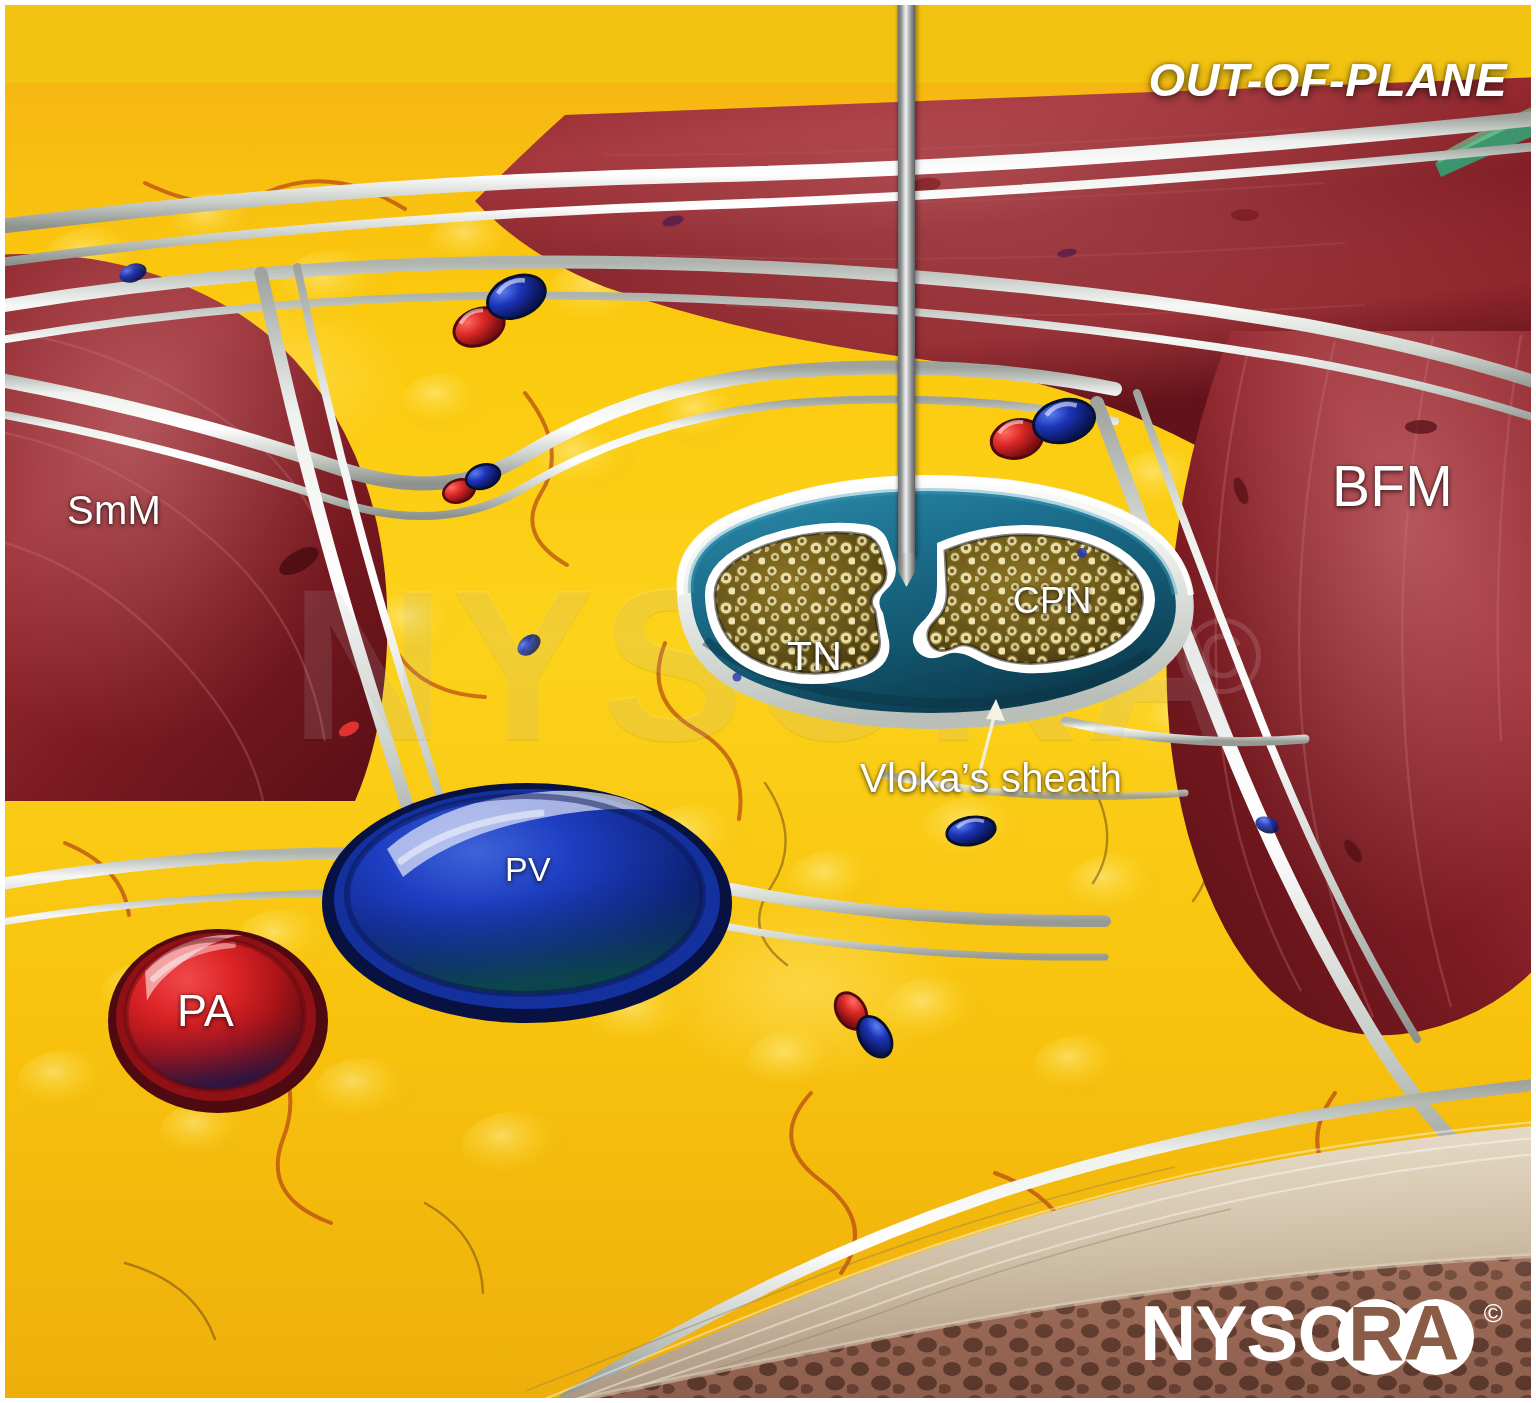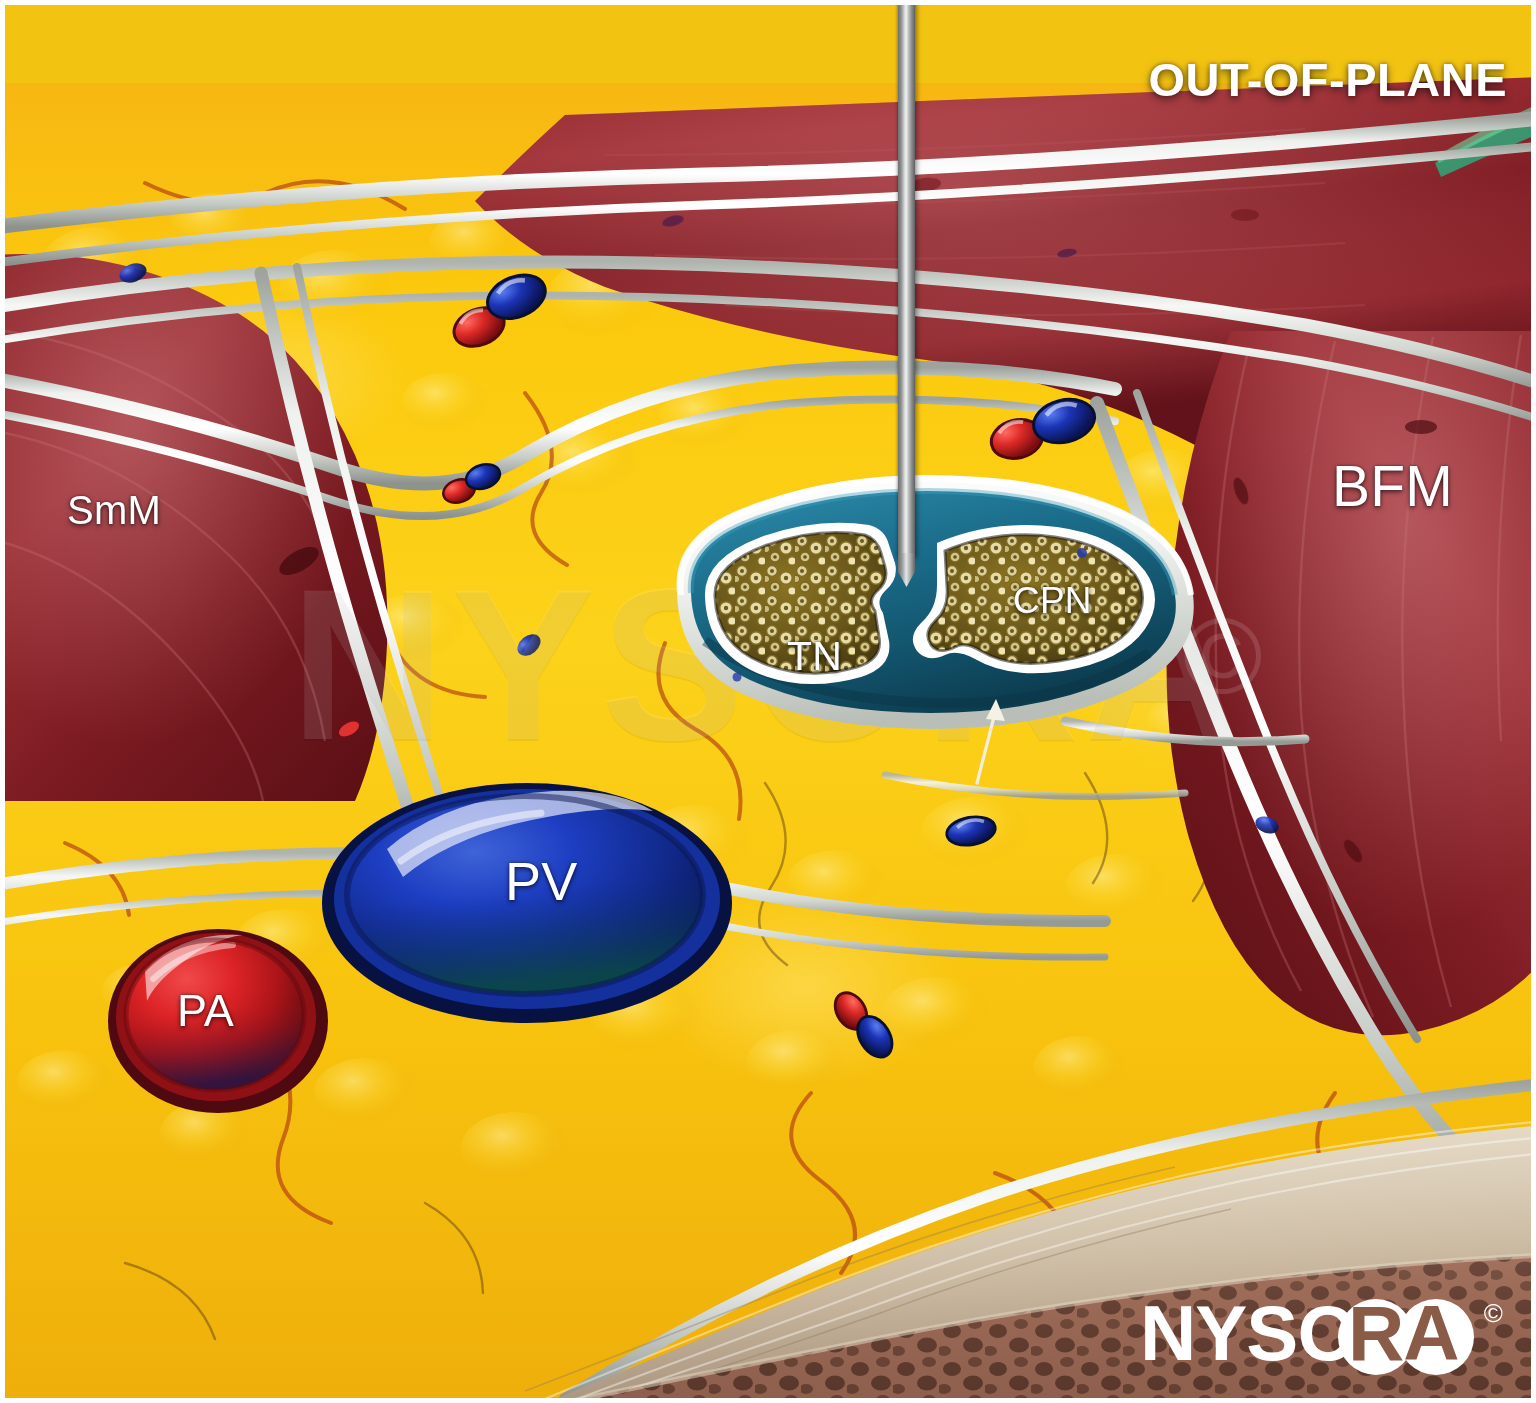--- a/index.html
+++ b/index.html
@@ -66,24 +66,25 @@
     font-family:"Liberation Sans", sans-serif;
     text-shadow:0 2px 5px rgba(0,0,0,.60), 0 0 3px rgba(0,0,0,.45);
     white-space:nowrap;
     letter-spacing:.2px;
     user-select:none;
   }
   #label-out-of-plane{
     right:24px;top:47px;
     font-size:47px;font-weight:bold;letter-spacing:.5px;
     text-shadow:0 3px 8px rgba(0,0,0,.55), 0 0 4px rgba(0,0,0,.40);
+    font-style:italic;
   }
   #label-smm{left:62px;top:483px;font-size:40px;}
   #label-bfm{left:1327px;top:448px;font-size:57px;}
-  #label-pv{left:500px;top:845px;font-size:54px;}
+  #label-pv{left:500px;top:845px;font-size:34px;}
   #label-pa{left:172px;top:980px;font-size:45px;}
   #label-tn{left:782px;top:628px;font-size:41px;text-align:right;}
   #label-cpn{left:1008px;top:575px;font-size:37px;}
   #label-vloka{left:855px;top:751px;font-size:40px;}
 
   
   #vloka-arrow{left:950px;top:690px;width:70px;height:90px;}
 
   
   #watermark{
@@ -565,20 +566,21 @@
   <div class="label" id="label-bfm">BFM</div>
 
   <div class="label" id="label-pv">PV</div>
 
   <div class="label" id="label-pa">PA</div>
 
   <div class="label" id="label-tn">TN</div>
 
   <div class="label" id="label-cpn">CPN</div>
 
+  <div class="label" id="label-vloka">Vloka’s sheath</div>
 
   <div id="logo">
     <svg id="logo-text" width="340" height="78" viewBox="0 0 340 78">
 
       <circle cx="236" cy="39" r="38" fill="#ffffff"></circle>
       <circle cx="296" cy="39" r="38" fill="#ffffff"></circle>
 
       <text x="0" y="62" font-family="'Liberation Sans', sans-serif" font-size="78" font-weight="bold" fill="#ffffff" letter-spacing="-1">NYSO</text>
 
       <text x="208" y="62" font-family="'Liberation Sans', sans-serif" font-size="78" font-weight="bold" fill="#8a5c48" letter-spacing="-1">RA</text>

